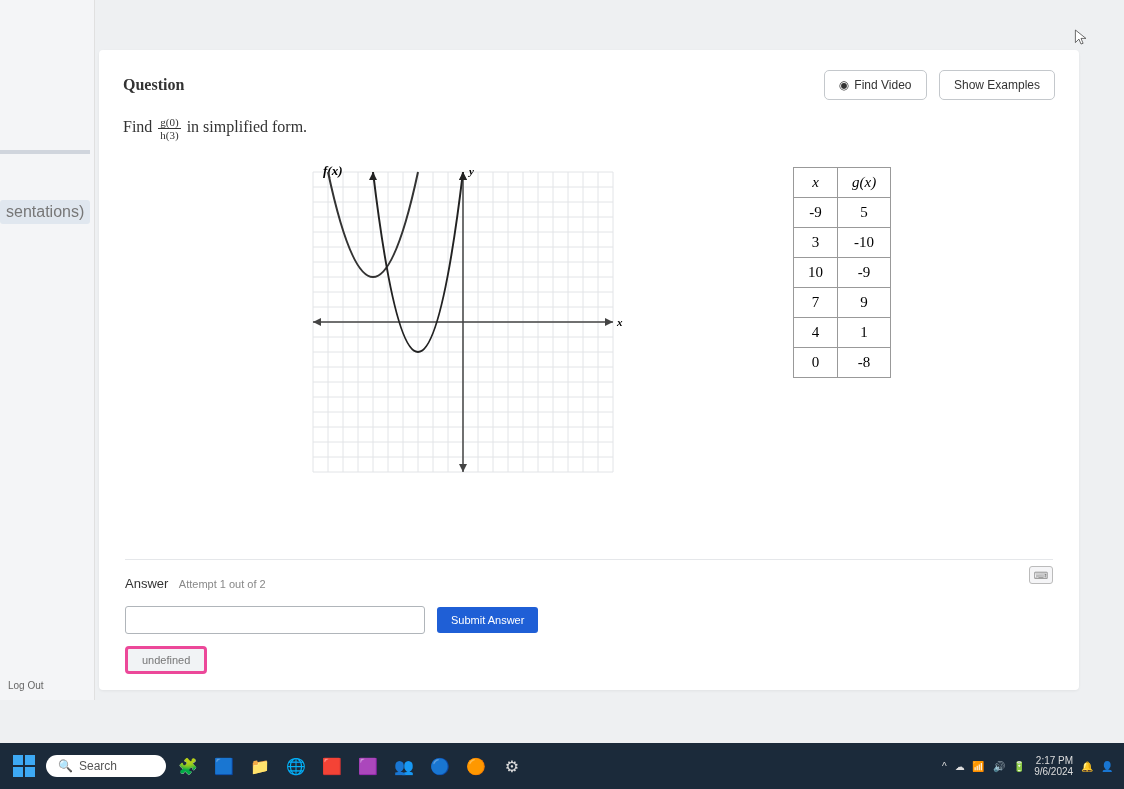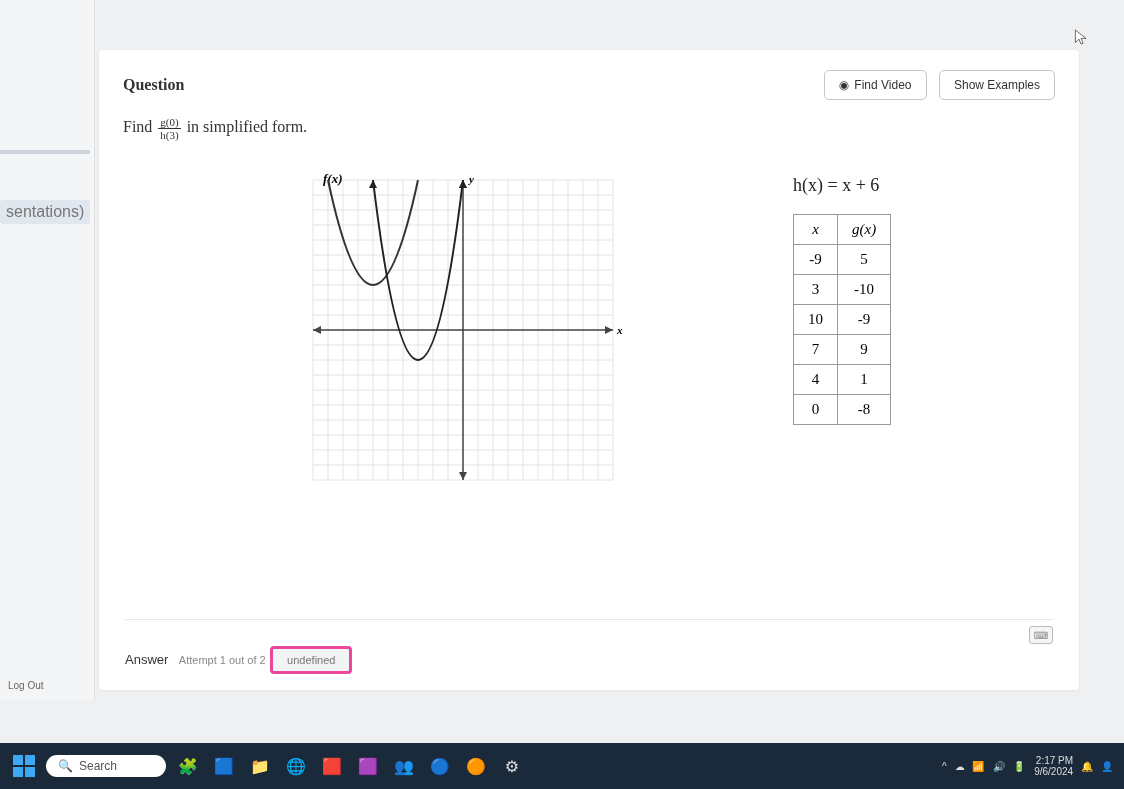--- a/index.html
+++ b/index.html
@@ -60,21 +60,21 @@
   display: inline-flex; align-items: center;
   border: 1px solid #c4c8cc; border-radius: 5px;
   background: #fff; color: #333;
   padding: 7px 14px; font-size: 12px;
   margin-left: 8px; cursor: pointer;
 }
 .btn .ico { margin-right: 5px; font-size: 12px; }
 .prompt {
   font-family: Georgia, serif;
   font-size: 16px; color: #333;
-  margin-bottom: 24px;
+  margin-bottom: 16px;
 }
 .frac { display: inline-block; vertical-align: middle; text-align: center; font-size: 11px; margin: 0 2px; }
 .frac .num { border-bottom: 1px solid #333; padding: 0 2px; line-height: 1.1; }
 .frac .den { padding: 0 2px; line-height: 1.1; }
 .content-row {
   display: flex;
   align-items: flex-start;
 }
 .graph-wrap {
   flex: 0 0 520px;
@@ -263,21 +263,20 @@
           <path d="M 90 15 Q 135 225 180 15" fill="none" stroke="#333" stroke-width="2" transform="translate(-45,0)"></path>
 
           <path d="M 90 15 C 105 140, 120 195, 135 195 C 150 195, 165 140, 180 15" fill="none" stroke="#222" stroke-width="2"></path>
           <polygon points="90,15 86,23 94,23" fill="#222"></polygon>
           <polygon points="180,15 176,23 184,23" fill="#222"></polygon>
         </svg>
       </div>
     </div>
 
     <div class="right-col">
-      <div class="hfunc">h(x) = x + 6</div>
       <table class="gtab">
         <thead>
           <tr>
             <th>x</th>
             <th>g(x)</th>
           </tr>
         </thead>
         <tbody id="gtab-body">
             <tr>
               <td>-9</td>
@@ -305,20 +304,24 @@
             </tr>
           </tbody>
       </table>
     </div>
   </div>
 
   <div class="answer-block">
     <div class="keyboard-icon">⌨</div>
     <span class="answer-label">Answer</span>
     <span class="answer-sub">Attempt 1 out of 2</span>
+    <div class="answer-row">
+      <input class="answer-input" placeholder="" style="">
+      <button class="submit-btn">Submit Answer</button>
+    </div>
     <button class="undefined-btn">undefined</button>
   </div>
 
 </div>
 
 <div class="taskbar">
   <div class="tb-left">
     <div class="tb-btn">
       <div class="win">
           <div></div>

